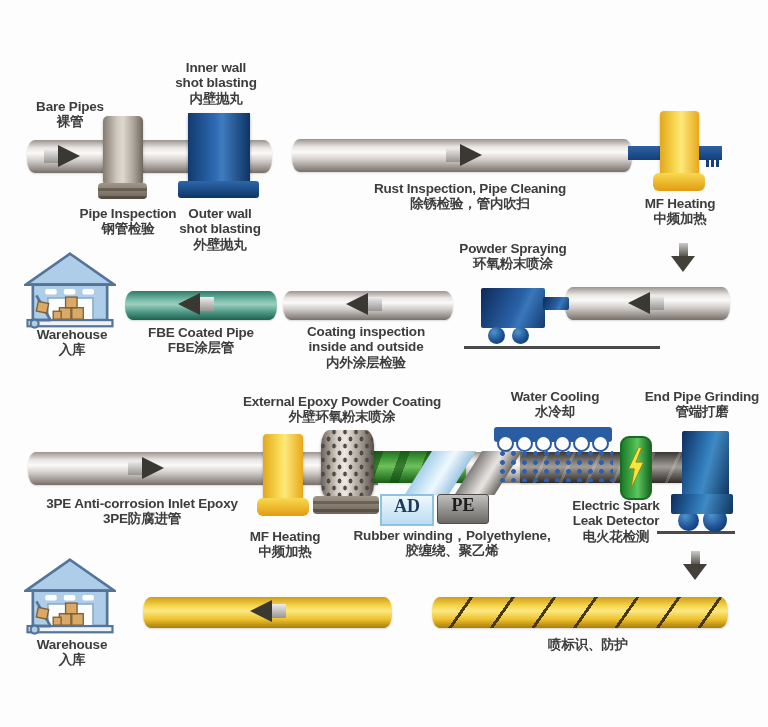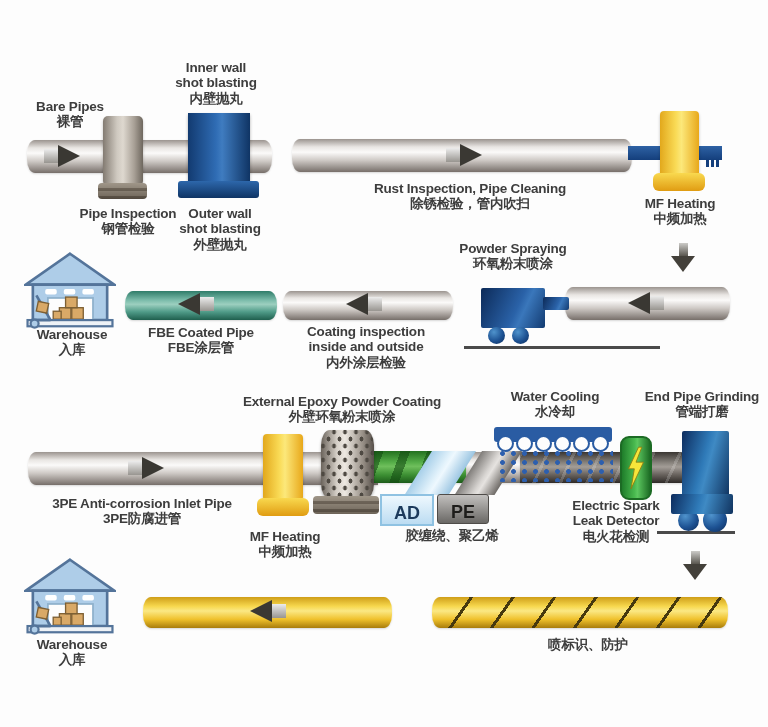--- a/index.html
+++ b/index.html
@@ -63,22 +63,22 @@
          background:
            radial-gradient(#4e4942 1.7px,transparent 2.2px),
            radial-gradient(#4e4942 1.7px,transparent 2.2px),
            linear-gradient(90deg,#6b645c 0%,#d6d0c8 30%,#eee9e2 45%,#9a9289 78%,#57504a 100%);
          background-size:11px 14px,11px 14px,100% 100%;
          background-position:2px 2px,7.5px 9px,0 0;
          box-shadow:0 2px 3px rgba(0,0,0,.3);}
   .ribbon{position:absolute;z-index:2;transform-origin:top left;}
   .ribbon-ad{background:linear-gradient(90deg,#a7cfe9 0%,#e2f2fb 45%,#eef8fe 55%,#9cc6e2 100%);}
   .ribbon-pe{background:linear-gradient(90deg,#807d7a 0%,#d8d5d2 45%,#e6e3e0 55%,#6e6a66 100%);}
-  .tagbox{position:absolute;z-index:5;display:flex;align-items:flex-end;justify-content:center;
-         font-family:Liberation Sans, sans-serif;font-weight:bold;font-size:18px;}
+  .tagbox{position:absolute;z-index:5;display:flex;align-items:flex-start;justify-content:center;
+         font-family:Liberation Serif, serif;font-weight:bold;font-size:18px;}
   .tag-ad{background:linear-gradient(180deg,#eef8fe,#bcdcf2);border:2px solid #8fc2e2;color:#1c3a5c;}
   .tag-pe{background:linear-gradient(180deg,#c2c0be,#6a6865);border:1px solid #4f4c49;color:#1e1d1b;border-radius:3px;}
   .coolbar{position:absolute;z-index:4;background:#2a5ca3;border-radius:3px;}
   .arch{position:absolute;border-radius:50%;background:#fdfdfd;border:2.5px solid #2a5ca3;z-index:4;}
   .drips{position:absolute;z-index:4;
          background-image:radial-gradient(circle,#2d5fae 2.1px,transparent 2.6px);
          background-size:11px 9px;}
   .detector{position:absolute;z-index:5;border-radius:9px;border:2px solid #1c6b24;
          background:linear-gradient(90deg,#1f7d2a 0%,#49b94f 45%,#5cc75f 55%,#1c6b24 100%);
          display:flex;align-items:center;justify-content:center;}
@@ -298,28 +298,29 @@
     </div>
   <div class="label" style="left:495px;top:389px;width:120px;">
     <div>Water Cooling</div>
       <div>水冷却</div>
     </div>
   <div class="label" style="left:632px;top:389px;width:140px;">
     <div>End Pipe Grinding</div>
       <div>管端打磨</div>
     </div>
   <div class="label" style="left:22px;top:496px;width:240px;">
-    <div>3PE Anti-corrosion Inlet Pipe</div>
+    <div>3PE Anti-corrosion Inlet Epoxy</div>
       <div>3PE防腐进管</div>
     </div>
   <div class="label" style="left:225px;top:529px;width:120px;">
     <div>MF Heating</div>
       <div>中频加热</div>
     </div>
   <div class="label" style="left:332px;top:528px;width:240px;">
+    <div>Rubber winding，Polyethylene,</div>
       <div>胶缠绕、聚乙烯</div>
     </div>
   <div class="label" style="left:556px;top:498px;width:120px;text-align:center;">
     <div>Electric Spark</div>
       <div>Leak Detector</div>
       <div>电火花检测</div>
     </div>
   <div class="label" style="left:12px;top:637px;width:120px;">
     <div>Warehouse</div>
       <div>入库</div>

